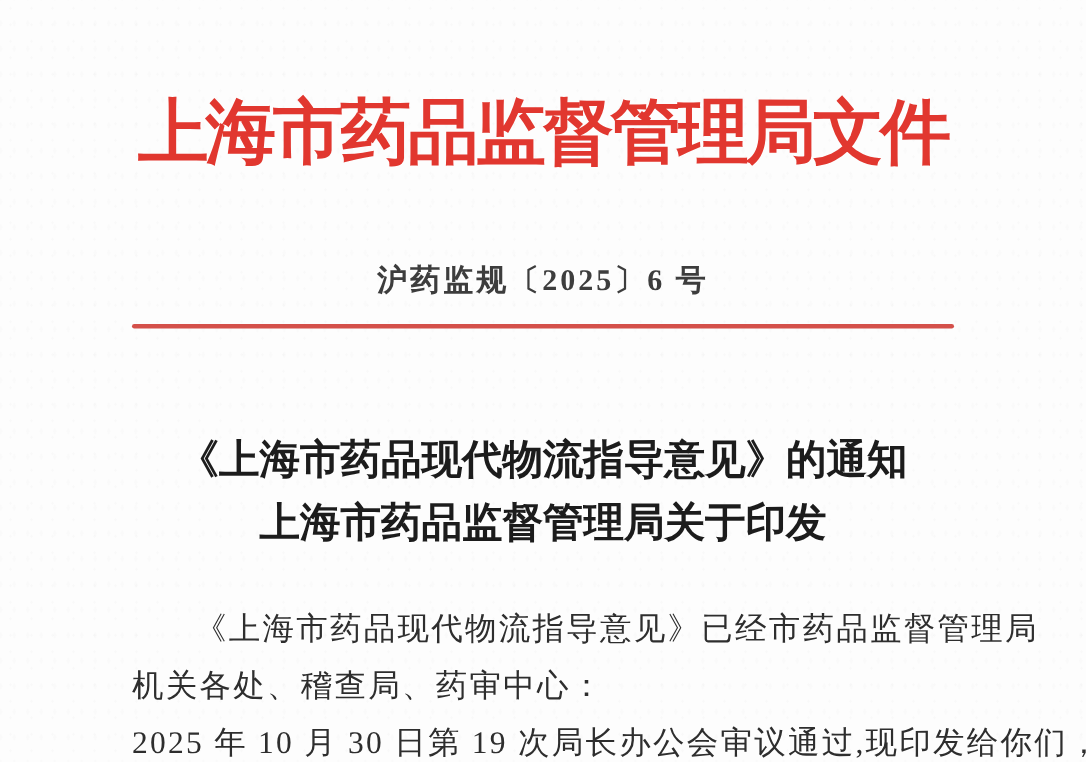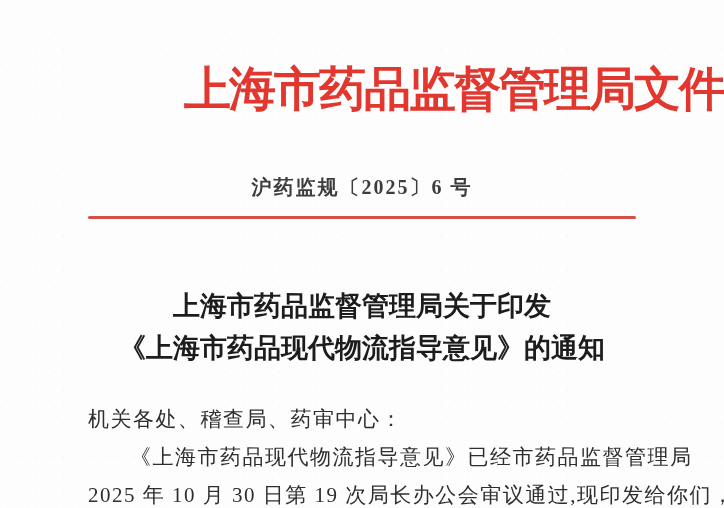--- a/index.html
+++ b/index.html
@@ -23,21 +23,21 @@
       radial-gradient(rgba(0,0,0,0.015) 1px, transparent 1px),
       radial-gradient(rgba(0,0,0,0.012) 1px, transparent 1px);
     background-size: 14px 11px, 9px 17px;
     background-position: 0 0, 5px 7px;
   }
   .letterhead {
     position: absolute;
     top: 62px;
     left: 0;
     right: 0;
-    text-align: right;
+    text-align: center;
     font-size: 47px;
     line-height: 1.15;
     font-weight: bold;
     color: var(--red);
     letter-spacing: -2px;
     white-space: nowrap;
     font-family: Liberation Serif, serif;
   }
   .doc-number {
     position: absolute;
@@ -91,23 +91,23 @@
 
 <div class="page">
 
   <div class="letterhead">上海市药品监督管理局文件</div>
 
   <div class="doc-number">沪药监规〔2025〕6 号</div>
 
   <div class="divider"></div>
 
   <div class="notice-title">
+    <div>《上海市药品现代物流指导意见》的通知</div>
     <div>上海市药品监督管理局关于印发</div>
-    <div>《上海市药品现代物流指导意见》的通知</div>
   </div>
 
   <div class="body-text">
+    <div class="body-line indent">《上海市药品现代物流指导意见》已经市药品监督管理局</div>
     <div class="body-line">机关各处、稽查局、药审中心：</div>
-    <div class="body-line indent">《上海市药品现代物流指导意见》已经市药品监督管理局</div>
     <div class="body-line">2025 年 10 月 30 日第 19 次局长办公会审议通过,现印发给你们，</div>
   </div>
 
 </div>
 
 </body></html>

